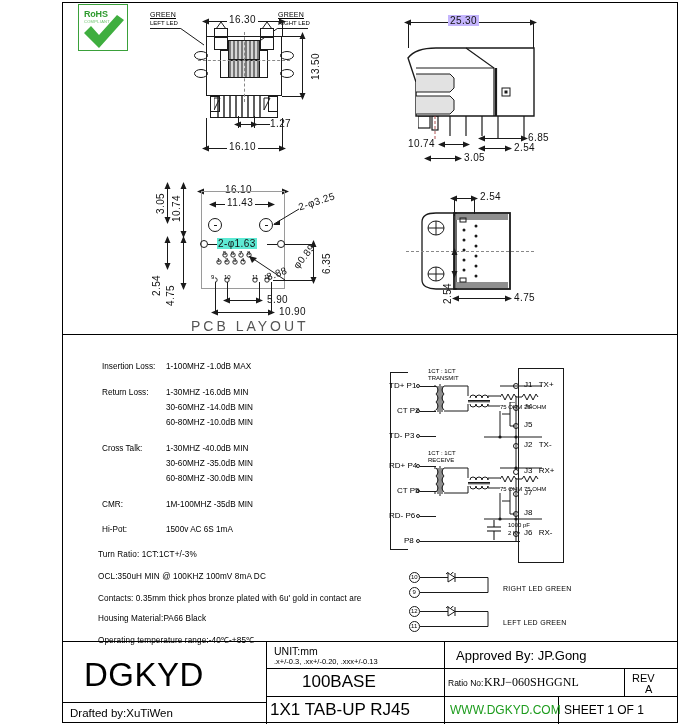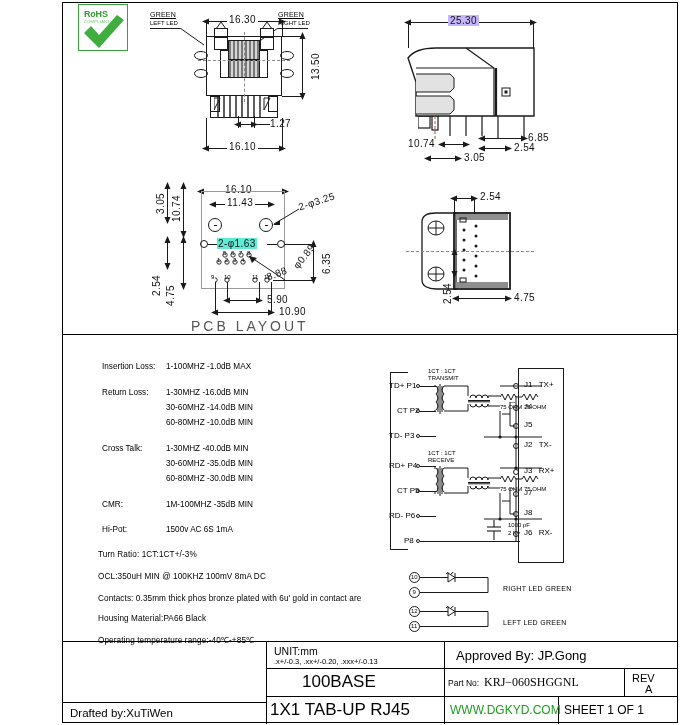--- a/index.html
+++ b/index.html
@@ -736,31 +736,32 @@
 
     <div class="vl" style="left:204px;top:0px;height:82px;border-left:1.5px solid #000;"></div>
     <div class="vl" style="left:382px;top:0px;height:82px;border-left:1.5px solid #000;"></div>
 
     <div class="hl" style="left:204px;top:26px;width:412px;border-top:1.5px solid #000;"></div>
     <div class="hl" style="left:204px;top:54px;width:412px;border-top:1.5px solid #000;"></div>
     <div class="hl" style="left:0px;top:60px;width:204px;border-top:1.5px solid #000;"></div>
     <div class="vl" style="left:562px;top:26px;height:28px;border-left:1.5px solid #000;"></div>
     <div class="vl" style="left:496px;top:54px;height:28px;border-left:1.5px solid #000;"></div>
 
+    <div id="brand" class="txt" style="left:22px;top:14px;">DGKYD</div>
     <div class="txt" style="left:8px;top:65px;font-size:11.5px;">Drafted by:XuTiWen</div>
 
     <div class="txt" style="left:212px;top:3px;font-size:10.5px;">UNIT:mm</div>
     <div class="txt" style="left:212px;top:15px;font-size:7.5px;">.x+/-0.3, .xx+/-0.20, .xxx+/-0.13</div>
 
     <div class="txt" style="left:240px;top:30px;font-size:17px;">100BASE</div>
     <div class="txt" style="left:208px;top:58px;font-size:17px;">1X1 TAB-UP RJ45</div>
 
     <div class="txt" style="left:394px;top:6px;font-size:13px;">Approved By: JP.Gong</div>
 
-    <div class="txt" style="left:386px;top:36px;font-size:8.5px;">Part No:</div>
+    <div class="txt" style="left:386px;top:36px;font-size:8.5px;">Ratio No:</div>
     <div class="txt" style="left:422px;top:33px;font-size:12px;font-family:'Liberation Serif',serif;">KRJ−060SHGGNL</div>
     <div class="txt" style="left:570px;top:30px;font-size:11px;">REV</div>
     <div class="txt" style="left:583px;top:41px;font-size:11px;">A</div>
 
     <div class="txt grn" style="left:388px;top:61px;font-size:12px;">WWW.DGKYD.COM</div>
     <div class="txt" style="left:502px;top:61px;font-size:12px;">SHEET 1 OF 1</div>
   </div>
 
 </div>
 

